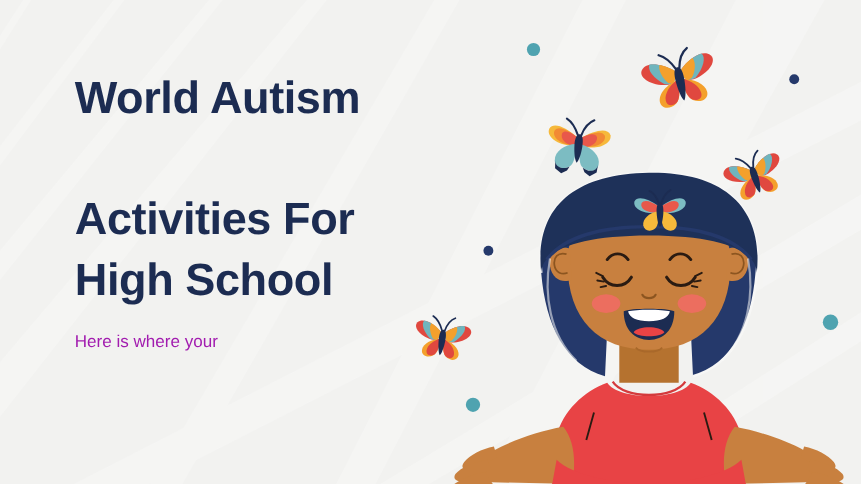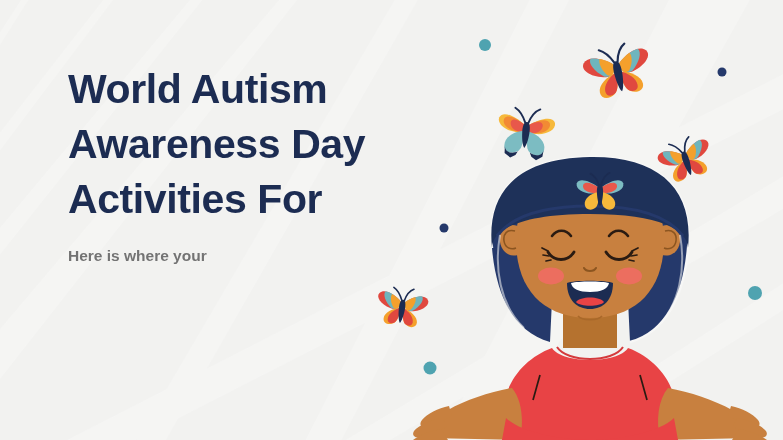--- a/index.html
+++ b/index.html
@@ -39,24 +39,24 @@
     margin: 0;
     color: #1c2c52;
     font-size: 41px;
     line-height: 55px;
     font-weight: bold;
     letter-spacing: -0.4px;
     font-family: "Liberation Sans", sans-serif;
   }
   .subtitle {
     margin: 18px 0 4px 0;
-    color: #737373;
+    color: #a21caf;
     font-size: 15.5px;
     line-height: 22px;
-    font-weight: bold;
+    font-weight: normal;
     width: 190px;
     font-family: "Liberation Sans", sans-serif;
   }
 
   
   .art {
     position: absolute;
     left: 0; top: 0;
     width: 783px;
     height: 440px;
@@ -80,22 +80,23 @@
       <polygon points="850,40 860,70 -60,540 -60,505"></polygon>
       <polygon points="860,130 866,160 220,540 180,540"></polygon>
       <polygon points="866,230 870,255 420,540 385,540"></polygon>
       <polygon points="60,-60 66,-60 -60,140 -60,125"></polygon>
     </g>
   </svg>
 
   <div class="text-block">
     <h1 class="title">
       <span>World Autism</span><br>
-      <span>Awareness Day</span><br>
+      <br>
       <span>Activities For</span><br>
+      <span>High School</span>
     </h1>
     <p class="subtitle">
       <span>Here is where your</span><br>
     </p>
   </div>
 
   <svg class="art" viewBox="0 0 783 440">
 
     <defs>
 

